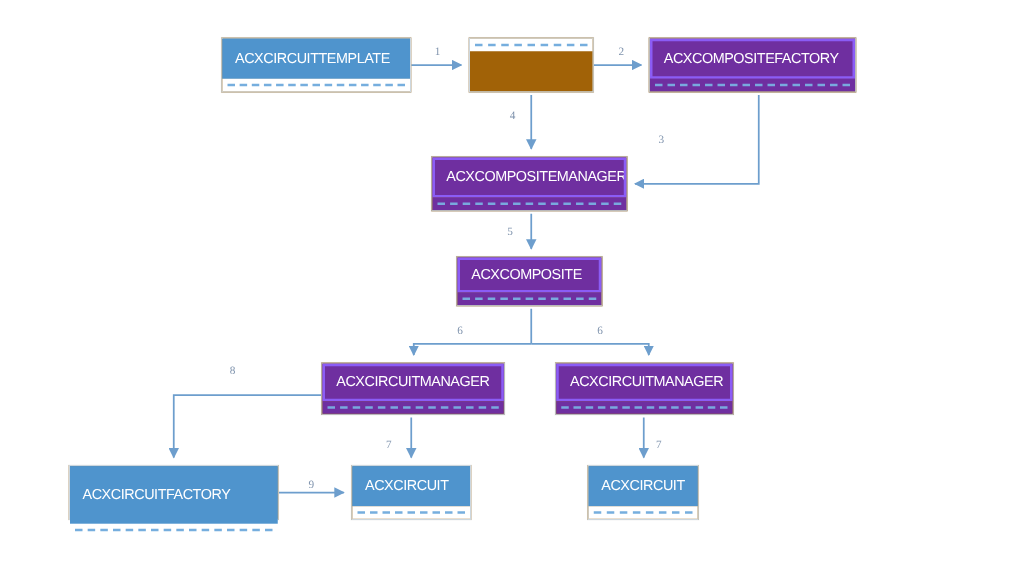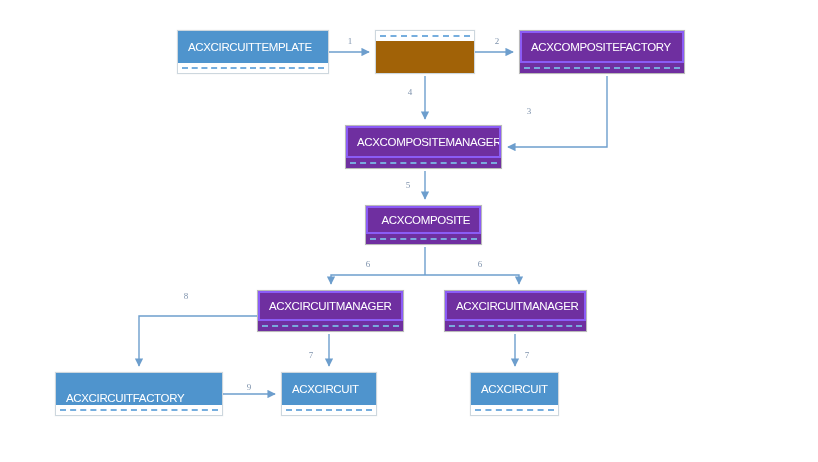--- a/index.html
+++ b/index.html
@@ -152,21 +152,21 @@
   <div class="node purple" style="left:345px; top:125px; width:157px; height:44px;">
     <div class="head" style="height:32px;">
       <span>ACXCOMPOSITEMANAGER</span>
     </div>
     <div class="foot" style="height:10px;">
       <span class="dash"></span>
     </div>
   </div>
 
   <div class="node purple" style="left:365px; top:205px; width:117px; height:40px;">
-    <div class="head" style="height:28px;justify-content:flex-end;">
+    <div class="head" style="height:28px;">
       <span>ACXCOMPOSITE</span>
     </div>
     <div class="foot" style="height:10px;">
       <span class="dash"></span>
     </div>
   </div>
 
   <div class="node purple" style="left:257px; top:290px; width:147px; height:42px;">
     <div class="head" style="height:30px;">
       <span>ACXCIRCUITMANAGER</span>
@@ -179,21 +179,21 @@
   <div class="node purple" style="left:444px; top:290px; width:143px; height:42px;">
     <div class="head" style="height:30px;">
       <span>ACXCIRCUITMANAGER</span>
     </div>
     <div class="foot" style="height:10px;">
       <span class="dash"></span>
     </div>
   </div>
 
   <div class="node blue" style="left:55px; top:372px; width:168px; height:44px;">
-    <div class="head" style="height:32px;align-items:flex-end;">
+    <div class="head" style="height:46px;">
       <span>ACXCIRCUITFACTORY</span>
     </div>
     <div class="foot" style="height:10px;">
       <span class="dash"></span>
     </div>
   </div>
 
   <div class="node blue" style="left:281px; top:372px; width:96px; height:44px;">
     <div class="head" style="height:32px;">
       <span>ACXCIRCUIT</span>

